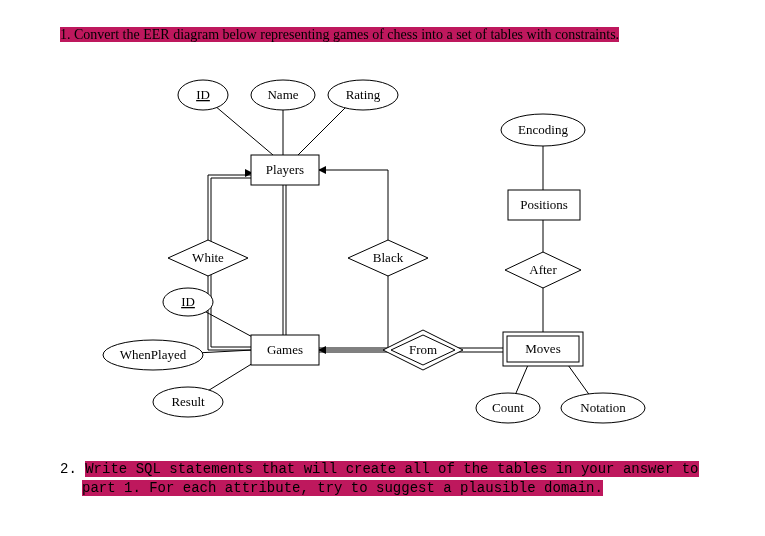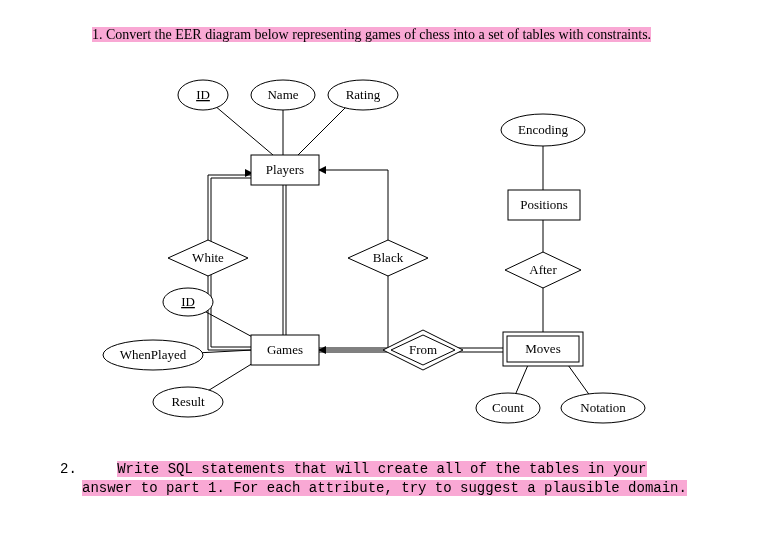--- a/index.html
+++ b/index.html
@@ -7,23 +7,22 @@
       width: 765px;
       height: 536px;
       background: #fff;
       font-family: "Times New Roman", serif;
       font-size: 14px;
       color: #000;
       position: relative;
       padding: 25px 60px;
     }
     .highlight {
-      background: #f9a8d4;
+      background: #be185d;
       display: inline;
-      margin-left: 32px;
     }
     .q1 {
       margin-bottom: 15px;
       padding-left: 22px;
       text-indent: -22px;
       line-height: 1.4;
     }
     .q2 {
       margin-top: 20px;
       padding-left: 22px;

